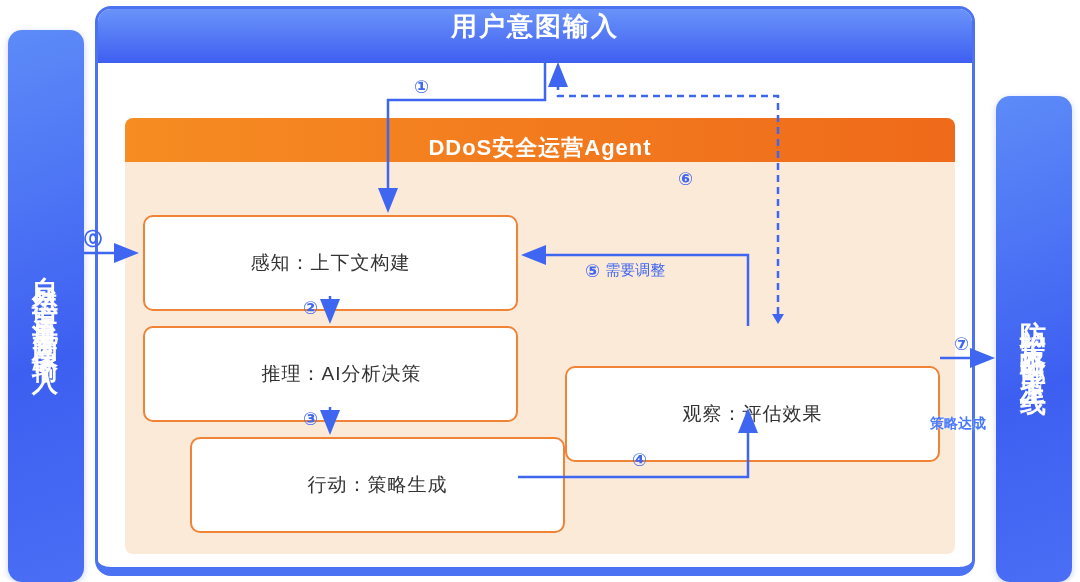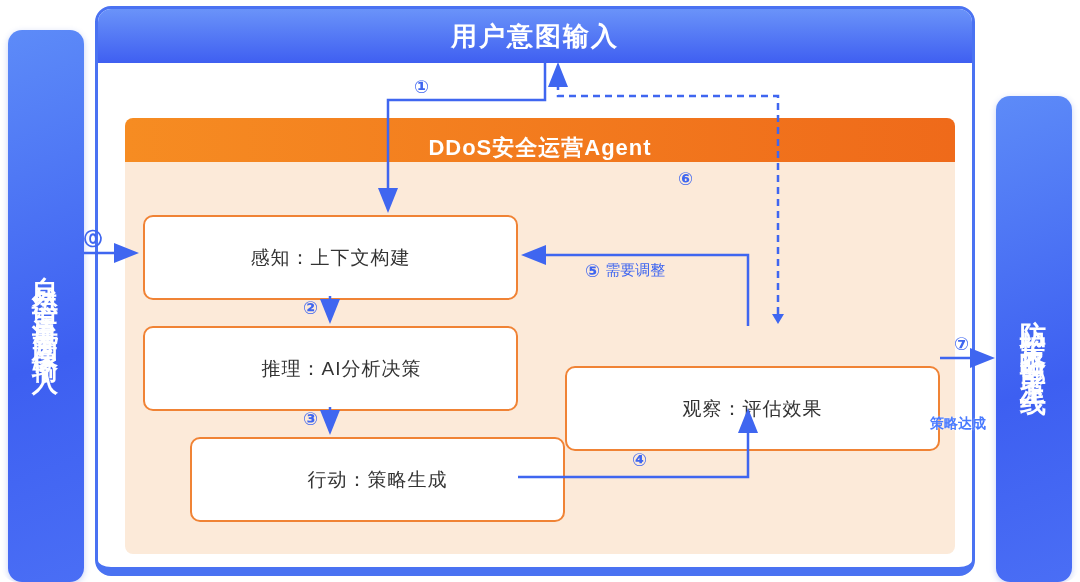--- a/index.html
+++ b/index.html
@@ -24,37 +24,37 @@
   }
   
   .panel {
     position:absolute; left:95px; top:6px; width:880px; height:570px;
     background:#ffffff; border:3px solid #4a72f2; border-bottom-width:9px;
     border-radius:16px; overflow:hidden;
   }
   .banner {
     position:absolute; left:0; top:0; width:100%; height:54px;
     background:linear-gradient(180deg,#6a93f9 0%,#3f5ff1 100%);
-    display:flex; align-items:center; justify-content:center;
+    display:flex; justify-content:center;
   }
   .banner-title { color:#ffffff; font-size:26px; font-weight:bold; letter-spacing:2px; }
   .agent-bar {
     position:absolute; left:125px; top:118px; width:830px; height:60px;
     background:linear-gradient(90deg,#f68c22 0%,#ef6a1a 100%);
     border-radius:8px 8px 0 0;
     display:flex; align-items:center; justify-content:center;
   }
   .agent-title { color:#ffffff; font-size:22px; font-weight:bold; letter-spacing:1px; }
   .agent-body {
     position:absolute; left:125px; top:162px; width:830px; height:392px;
     background:#fcead9; border-radius:0 0 8px 8px;
   }
   
   .node {
-    position:absolute; width:375px; height:85px; background:#ffffff;
+    position:absolute; width:375px; height:96px; background:#ffffff;
     border:2px solid #f08335; border-radius:10px;
     display:flex; align-items:center; justify-content:center;
     font-size:19px; color:#333333; letter-spacing:1px;
     z-index:3;
   }
   .node-perceive { left:143px; top:215px; }
   .node-reason   { left:143px; top:326px;padding-left:22px; }
   .node-act      { left:143px; top:437px;margin-left:47px; }
   .node-observe  { left:565px; top:326px;margin-top:40px; }
   

